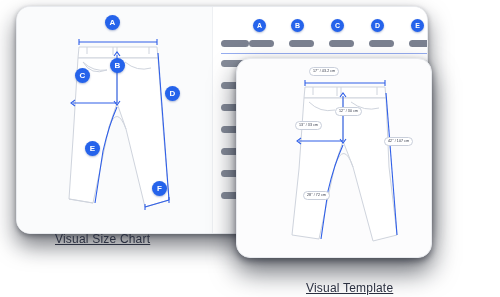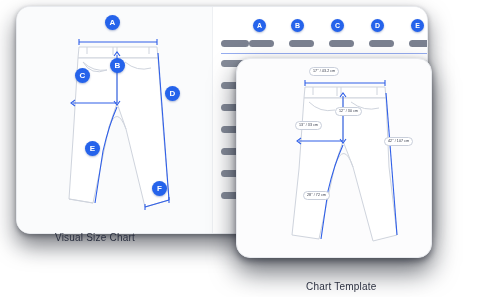--- a/index.html
+++ b/index.html
@@ -28,24 +28,25 @@
   #card-visual .pane-left {
     position: absolute; left: 0; top: 0; width: 196px; height: 100%;
     background: #fafbfc; border-right: 1px solid #eef0f3;
   }
   #card-visual .pane-right {
     position: absolute; left: 196px; top: 0; right: 0; height: 100%;
     background: #ffffff;
   }
   .caption {
     position: absolute;
-    font-size: 10px;
+    font-size: 12px;
     color: #2b3040;
     letter-spacing: .2px;
     white-space: nowrap;
+    text-decoration: underline;
   }
   #caption-visual { left: 55px; top: 232px; }
   #caption-single { left: 306px; top: 281px; }
 
   
   .badge {
     position: absolute;
     width: 15px; height: 15px;
     border-radius: 50%;
     background: #2563eb;
@@ -224,15 +225,15 @@
       </g>
     </svg>
 
     <div class="pill" style="left:72px; top:8px;">17" / 43.2 cm</div>
     <div class="pill" style="left:98px; top:48px;">12" / 30 cm</div>
     <div class="pill" style="left:58px; top:62px;">13" / 33 cm</div>
     <div class="pill" style="left:147px; top:78px;">42" / 107 cm</div>
     <div class="pill" style="left:66px; top:132px;">28" / 72 cm</div>
   </div>
 
-  <div class="caption" id="caption-single">Chart Template</div>
+  <div class="caption" id="caption-single">Visual Template</div>
 
 </div>
 
 </body></html>

